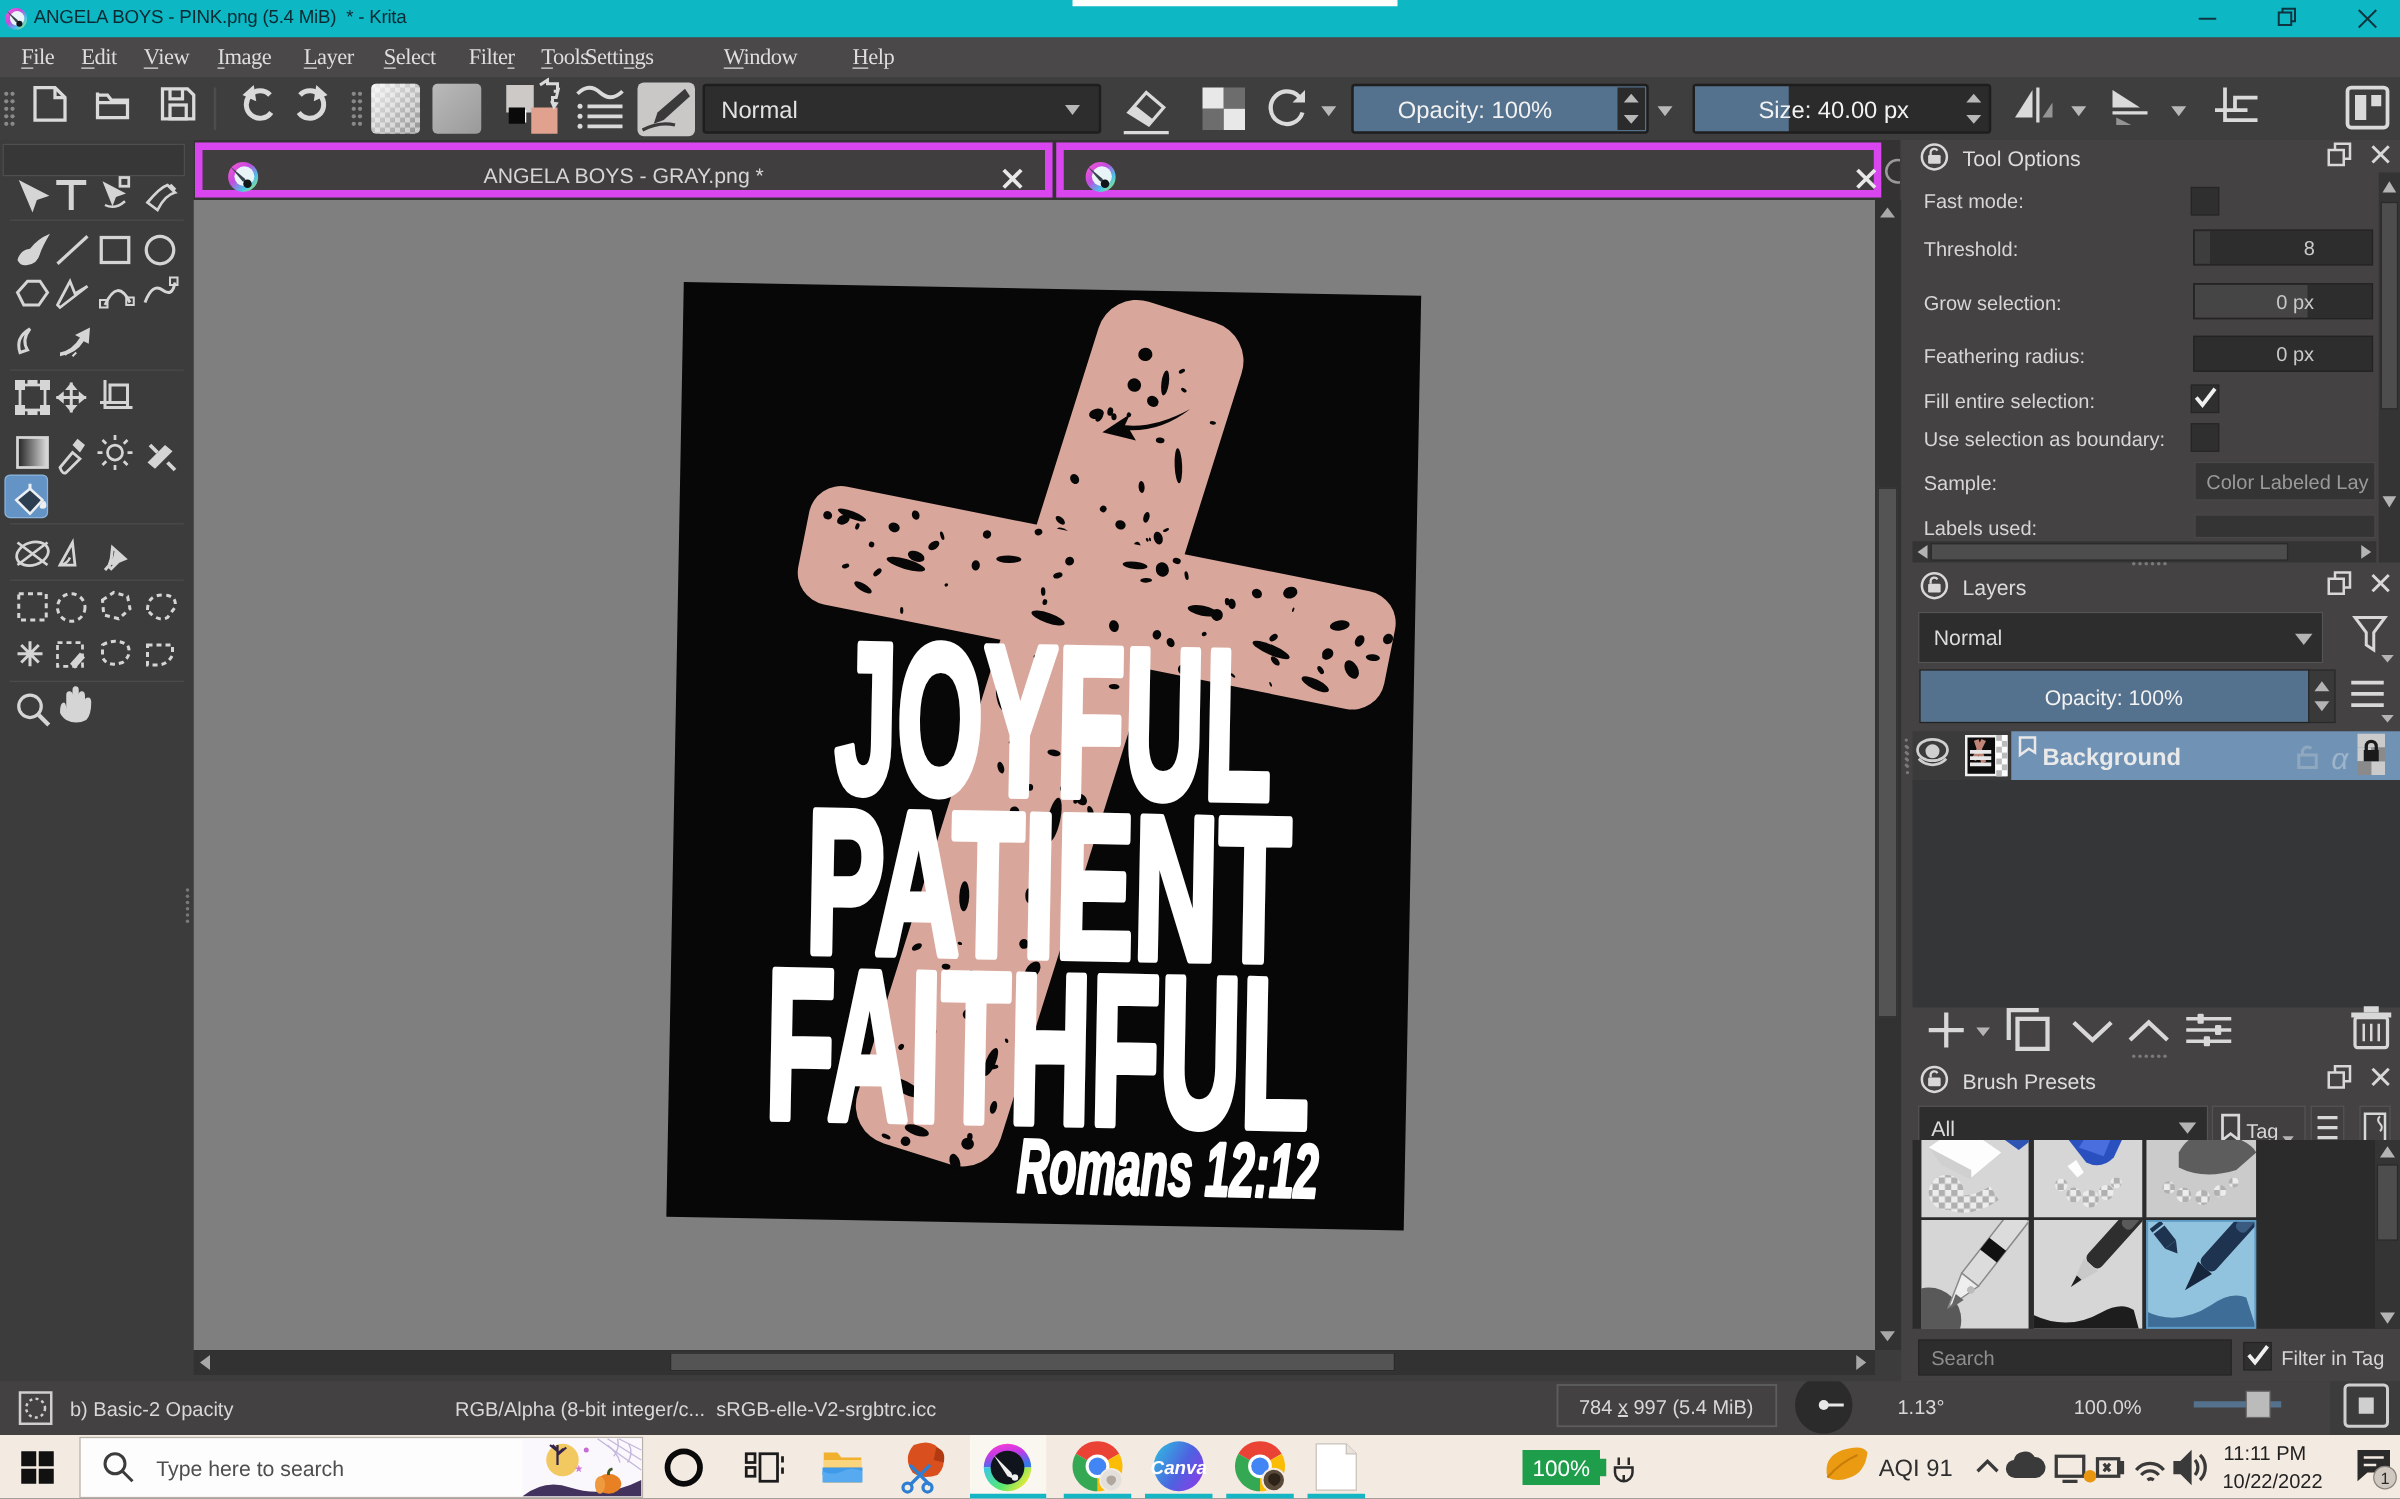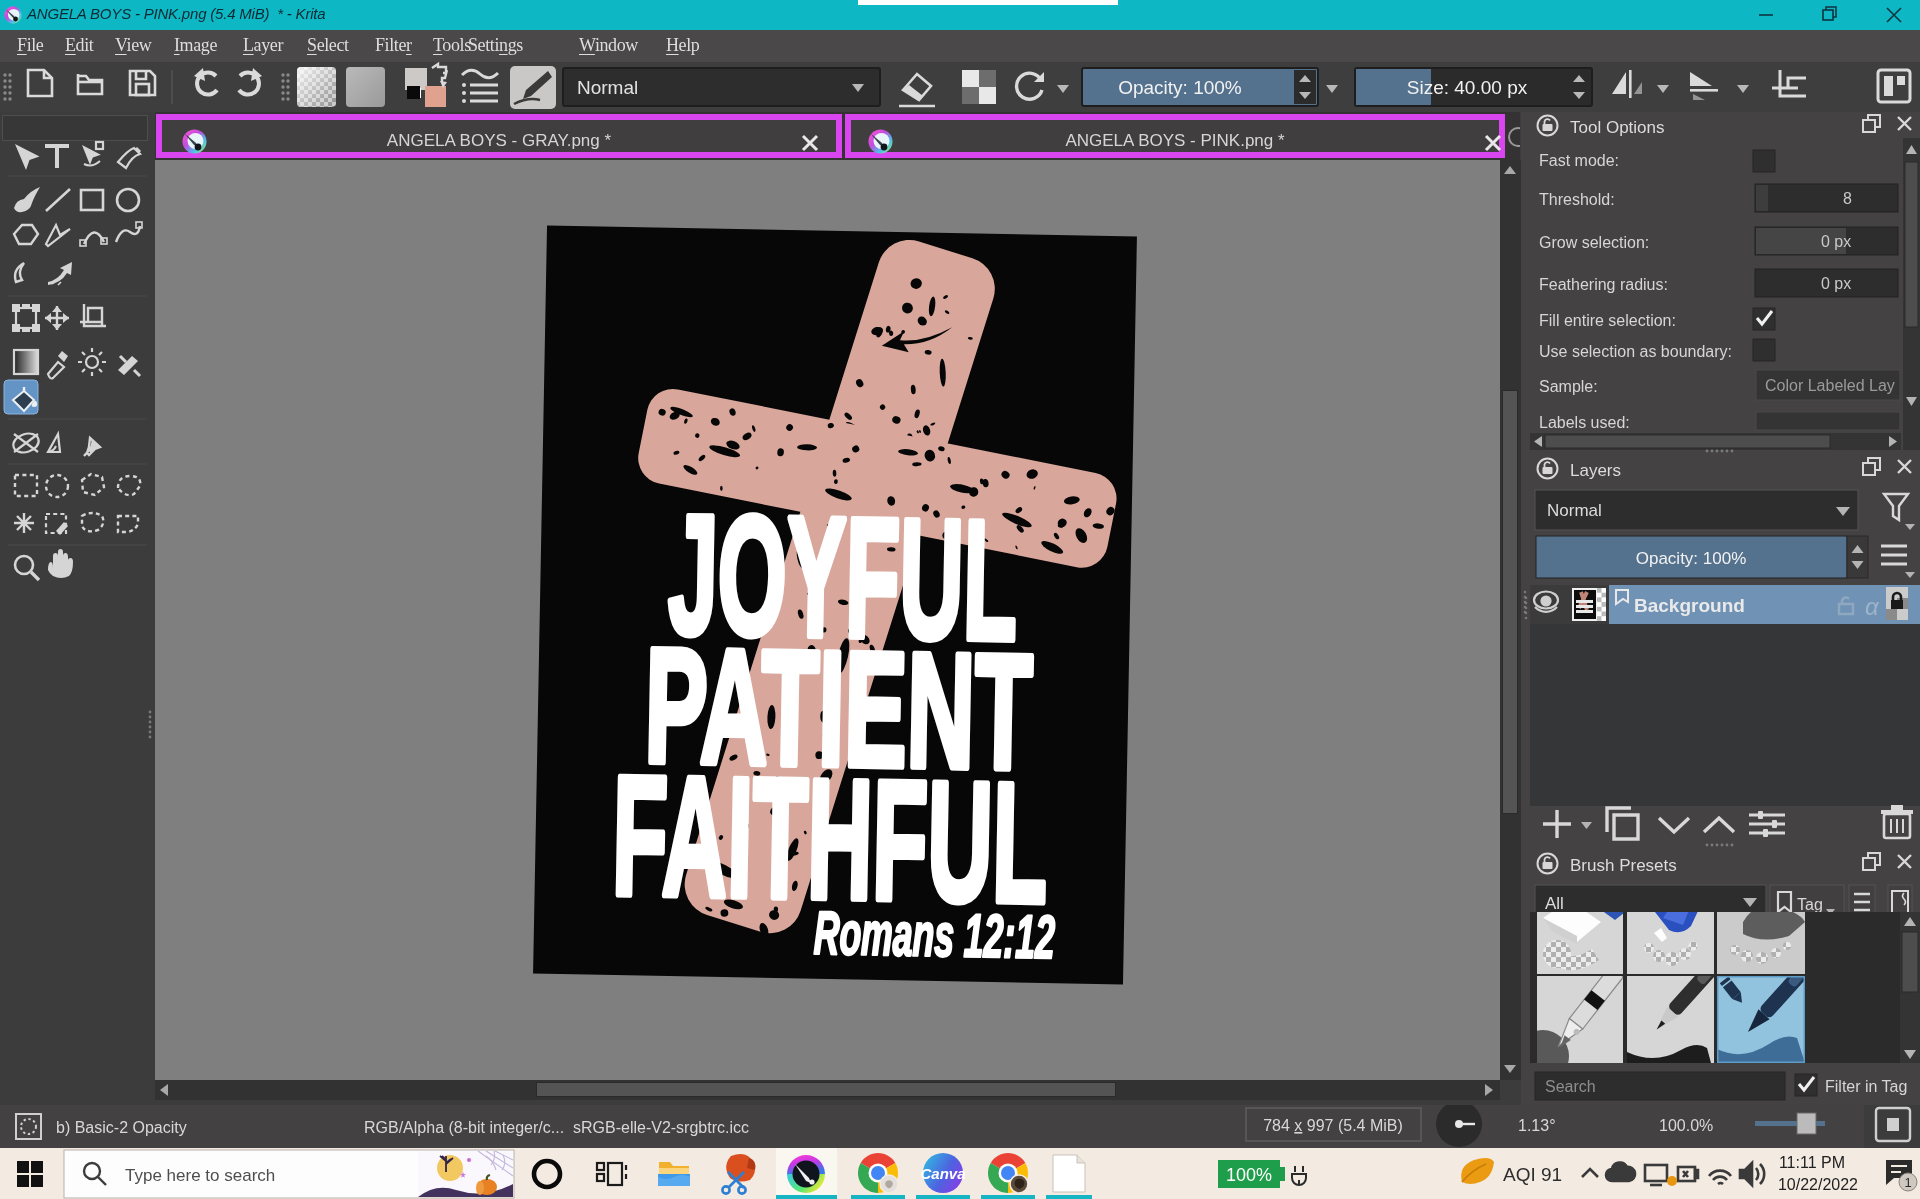--- a/index.html
+++ b/index.html
@@ -2,21 +2,21 @@
 <html><head>
 <meta charset="utf-8">
 <style>
 * { margin:0; padding:0; box-sizing:border-box; }
 html,body { width:1920px; height:1199px; overflow:hidden; background:#3d3c3c;
   font-family:"Liberation Sans", sans-serif; }
 .abs { position:absolute; }
 #stage { position:relative; width:1920px; height:1199px; }
 
 #titlebar { left:0; top:0; width:1920px; height:30px; background:#0eb7c4; color:#0c2a33;
-  font-size:17px;font-style:italic; }
+  font-size:17px; }
 #whitestrip { left:858px; top:0; width:260px; height:5px; background:#fdfdfd; }
 #menubar { left:0; top:30px; width:1920px; height:32px; background:#4a4848; color:#dedede;
   font-size:18px; letter-spacing:-0.4px;font-family:Liberation Serif, serif; }
 .mi { position:absolute; top:5px; }
 .mi u { text-decoration-thickness:1px; text-underline-offset:3px; }
 #toolbar { left:0; top:62px; width:1920px; height:50px; background:#3f3e3e; }
 
 #toolbox { left:0; top:112px; width:155px; height:993px; background:#3d3c3c; }
 
 #tabbar { left:155px; top:112px; width:1365px; height:48px; background:#343232; }
@@ -65,21 +65,21 @@
     <div class="mi" style="left:17px"><u>F</u>ile</div>
     <div class="mi" style="left:65px"><u>E</u>dit</div>
     <div class="mi" style="left:115px"><u>V</u>iew</div>
     <div class="mi" style="left:174px"><u>I</u>mage</div>
     <div class="mi" style="left:243px"><u>L</u>ayer</div>
     <div class="mi" style="left:307px"><u>S</u>elect</div>
     <div class="mi" style="left:375px">Filte<u>r</u></div>
     <div class="mi" style="left:433px"><u>T</u>ools</div>
     <div class="mi" style="left:468px">Setti<u>n</u>gs</div>
     <div class="mi" style="left:579px"><u>W</u>indow</div>
-    <div class="mi" style="left:666px"><u>H</u>elp</div>
+    <div class="mi" style="left:682px"><u>H</u>elp</div>
   </div>
   <div class="abs" id="toolbar">
     <svg class="abs" style="left:0;top:0" width="1920" height="50" viewBox="0 0 1920 50">
       <g fill="#8a8989">
         <g id="grip1">
           <circle cx="5" cy="13" r="1.7"></circle>
             <circle cx="10" cy="13" r="1.7"></circle>
           <circle cx="5" cy="19" r="1.7"></circle>
             <circle cx="10" cy="19" r="1.7"></circle>
           <circle cx="5" cy="25" r="1.7"></circle>
@@ -346,21 +346,20 @@
         <path d="M4 4 L18 18 M18 4 L4 18" stroke="#e8e8e8" stroke-width="3" fill="none"></path>
       </svg>
     </div>
     <div class="tab" style="left:690px;width:660px">
       <svg class="abs" style="left:17px;top:9px" width="25" height="25" viewBox="0 0 25 25">
         <circle cx="12.5" cy="12.5" r="12" fill="url(#kg1)"></circle>
         <circle cx="13.5" cy="12" r="8" fill="#e8f4f8"></circle>
         <path d="M2 4 L14 14 L15 17 L12 16 Z" fill="#37444c"></path>
         <circle cx="16" cy="18" r="3.4" fill="#10161a"></circle>
       </svg>
-      <div class="abs" style="left:0;width:100%;top:11px;text-align:center">ANGELA BOYS - PINK.png *</div>
       <svg class="abs" style="left:631px;top:12px" width="22" height="22" viewBox="0 0 22 22">
         <path d="M4 4 L18 18 M18 4 L4 18" stroke="#e8e8e8" stroke-width="3" fill="none"></path>
       </svg>
     </div>
   <svg class="abs" style="left:1352px;top:14px" width="13" height="22" viewBox="0 0 13 22">
       <circle cx="11" cy="11" r="9" fill="none" stroke="#9a9999" stroke-width="2"></circle>
     </svg>
   </div>
   <div class="abs" id="canvas">
     <div class="abs" style="left:385px;top:71px;width:590px;height:748px;background:#070707;transform:rotate(1.07deg)">

